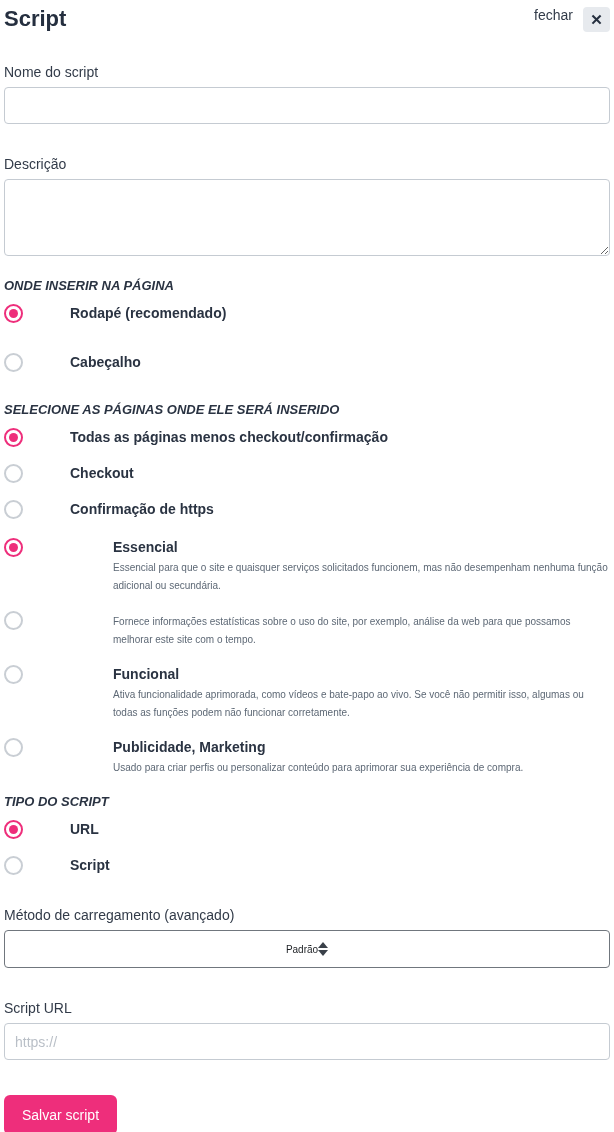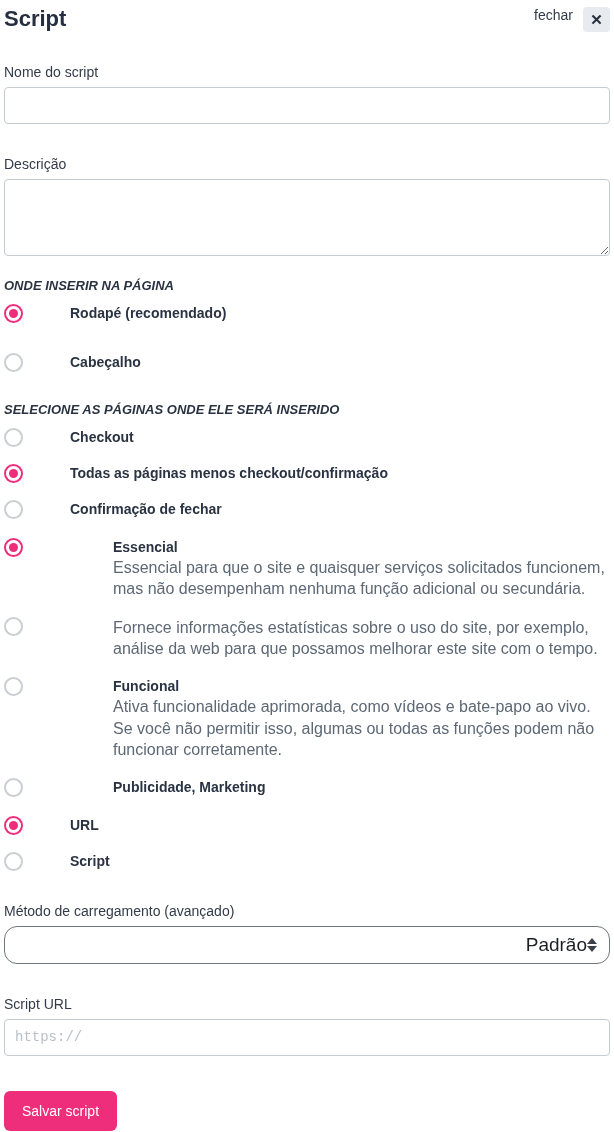--- a/index.html
+++ b/index.html
@@ -49,21 +49,21 @@
     margin-bottom: 7px;
     margin-top: 32px;
   }
   .text-input {
     width: 100%;
     height: 37px;
     border: 1px solid #c5cbd2;
     border-radius: 4px;
     padding: 8px 10px;
     font-size: 14px;
-    font-family: Liberation Mono, monospace;
+    font-family: Liberation Sans, sans-serif;
     color: #2a3342;
     background: #fff;
     outline: none;
   }
   .text-input::placeholder { color: #b9bfc7; }
   .textarea {
     width: 100%;
     height: 77px;
     border: 1px solid #c5cbd2;
     border-radius: 4px;
@@ -115,37 +115,37 @@
   }
   .radio-texts { flex: 1 1 auto; padding-left: 34px; }
   .radio-label {
     font-size: 14px;
     font-weight: 700;
     color: #2a3342;
     line-height: 19px;
     display: block;
   }
   .radio-desc {
-    font-size: 16px;
+    font-size: 10px;
     color: #5d6875;
     line-height: 1.32;
     margin-top: 3px;
     padding-right: 10px;
   }
   .select-box {
     width: 100%;
     height: 38px;
     border: 1px solid #70767d;
-    border-radius: 13px;
+    border-radius: 4px;
     background: #fff;
     display: flex;
     align-items: center;
-    justify-content: flex-end;
+    justify-content: center;
     padding: 0 12px;
-    font-size: 19px;
+    font-size: 10px;
     color: #1c1f23;
     cursor: pointer;
   }
   .select-arrows {
     display: flex;
     flex-direction: column;
     gap: 2px;
   }
   .select-arrows .up {
     width: 0; height: 0;
@@ -210,35 +210,35 @@
           <span class="radio-label">Cabeçalho</span>
         </span>
     </div>
   </div>
 </section>
 
 <section class="mt-section">
   <h2 class="section-heading">SELECIONE AS PÁGINAS ONDE ELE SERÁ INSERIDO</h2>
   <div class="radio-group spacing-md">
     <div class="radio-option">
+      <span class="radio selected"></span>
+      <span class="radio-texts">
+          <span class="radio-label">Todas as páginas menos checkout/confirmação</span>
+        </span>
+    </div>
+    <div class="radio-option">
       <span class="radio"></span>
       <span class="radio-texts">
           <span class="radio-label">Checkout</span>
         </span>
     </div>
     <div class="radio-option">
-      <span class="radio selected"></span>
-      <span class="radio-texts">
-          <span class="radio-label">Todas as páginas menos checkout/confirmação</span>
-        </span>
-    </div>
-    <div class="radio-option">
-      <span class="radio"></span>
-      <span class="radio-texts">
-          <span class="radio-label">Confirmação de fechar</span>
+      <span class="radio"></span>
+      <span class="radio-texts">
+          <span class="radio-label">Confirmação de https</span>
         </span>
     </div>
   </div>
 </section>
 
 <section>
   <div class="radio-group spacing-cat">
     <div class="radio-option">
       <span class="radio selected"></span>
       <span class="radio-texts">
@@ -256,26 +256,28 @@
       <span class="radio"></span>
       <span class="radio-texts">
         <span class="radio-label">Funcional</span>
         <span class="radio-desc">Ativa funcionalidade aprimorada, como vídeos e bate-papo ao vivo. Se você não permitir isso, algumas ou todas as funções podem não funcionar corretamente.</span>
       </span>
     </div>
     <div class="radio-option">
       <span class="radio"></span>
       <span class="radio-texts">
         <span class="radio-label">Publicidade, Marketing</span>
+        <span class="radio-desc">Usado para criar perfis ou personalizar conteúdo para aprimorar sua experiência de compra.</span>
       </span>
     </div>
   </div>
 </section>
 
 <section>
+  <h2 class="section-heading">TIPO DO SCRIPT</h2>
   <div class="radio-group spacing-md">
     <div class="radio-option">
       <span class="radio selected"></span>
       <span class="radio-texts">
           <span class="radio-label">URL</span>
         </span>
     </div>
     <div class="radio-option">
       <span class="radio"></span>
       <span class="radio-texts">

